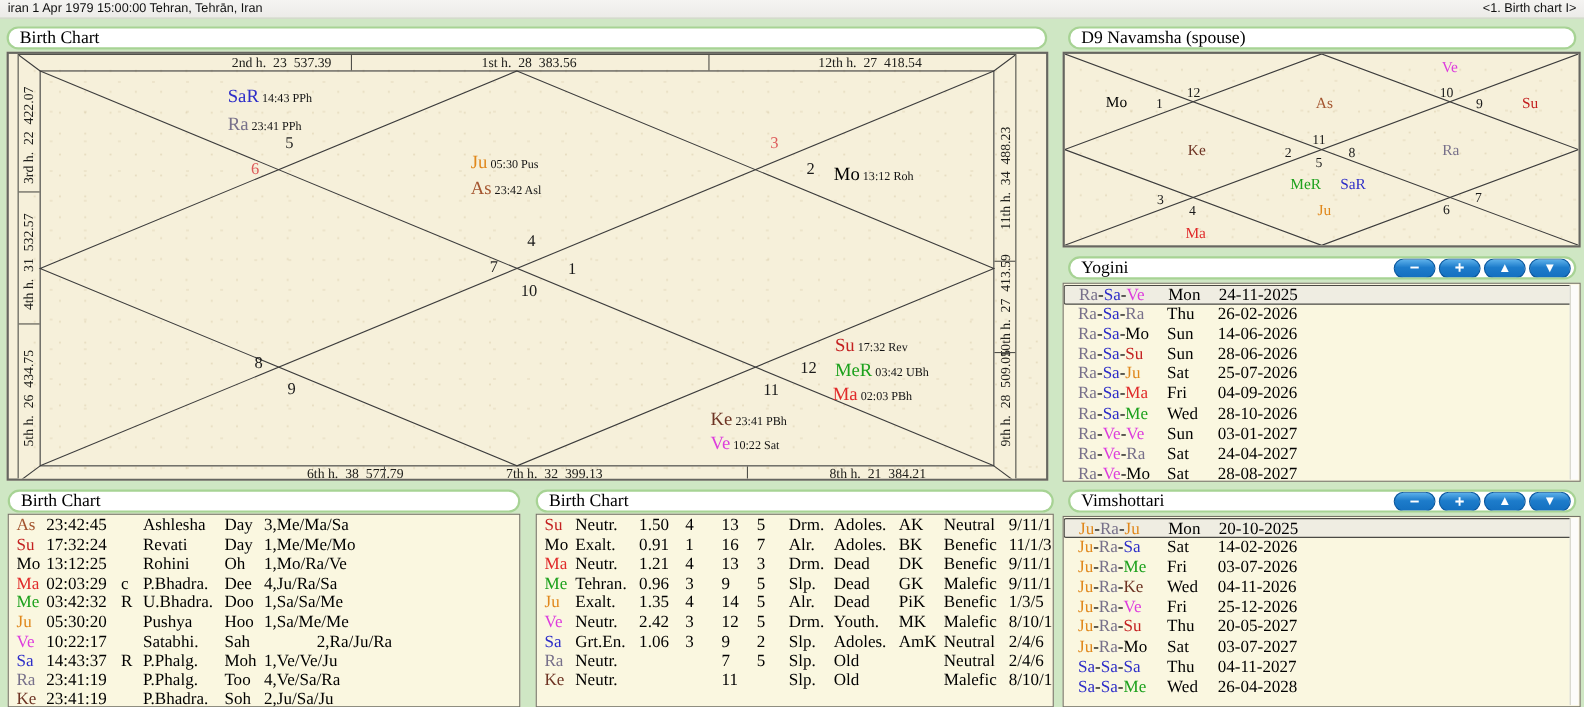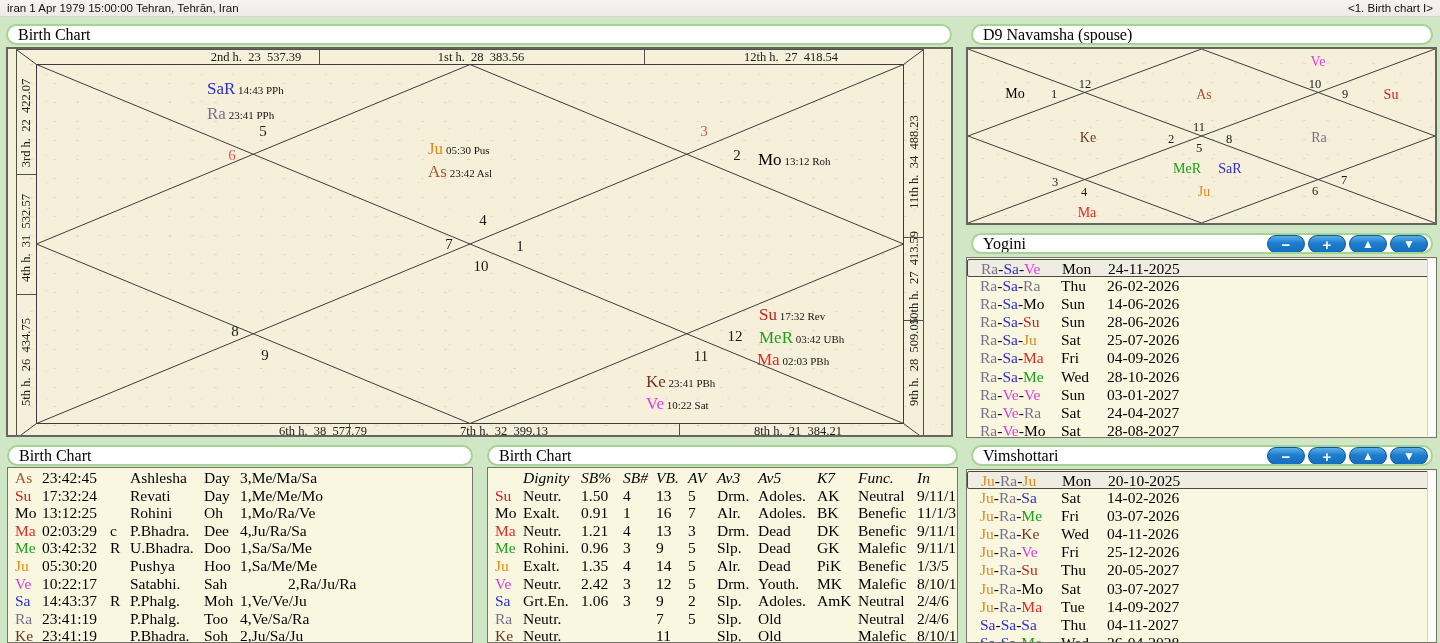--- a/index.html
+++ b/index.html
@@ -307,25 +307,20 @@
         <span class="lords"><span class="lord" style="color: rgb(224, 136, 28);">Ju</span><span class="sep">-</span><span class="lord" style="color: rgb(119, 112, 138);">Ra</span><span class="sep">-</span><span class="lord" style="color: rgb(196, 33, 33);">Su</span></span>
         <span class="day">Thu</span>
         <span class="date">20-05-2027</span>
       </div>
       <div class="drow">
         <span class="lords"><span class="lord" style="color: rgb(224, 136, 28);">Ju</span><span class="sep">-</span><span class="lord" style="color: rgb(119, 112, 138);">Ra</span><span class="sep">-</span><span class="lord" style="color: rgb(0, 0, 0);">Mo</span></span>
         <span class="day">Sat</span>
         <span class="date">03-07-2027</span>
       </div>
       <div class="drow">
-        <span class="lords"><span class="lord" style="color: rgb(224, 136, 28);">Ju</span><span class="sep">-</span><span class="lord" style="color: rgb(119, 112, 138);">Ra</span><span class="sep">-</span><span class="lord" style="color: rgb(224, 42, 42);">Ma</span></span>
-        <span class="day">Tue</span>
-        <span class="date">14-09-2027</span>
-      </div>
-      <div class="drow">
         <span class="lords"><span class="lord" style="color: rgb(45, 45, 200);">Sa</span><span class="sep">-</span><span class="lord" style="color: rgb(45, 45, 200);">Sa</span><span class="sep">-</span><span class="lord" style="color: rgb(45, 45, 200);">Sa</span></span>
         <span class="day">Thu</span>
         <span class="date">04-11-2027</span>
       </div>
       <div class="drow">
         <span class="lords"><span class="lord" style="color: rgb(45, 45, 200);">Sa</span><span class="sep">-</span><span class="lord" style="color: rgb(45, 45, 200);">Sa</span><span class="sep">-</span><span class="lord" style="color: rgb(29, 161, 29);">Me</span></span>
         <span class="day">Wed</span>
         <span class="date">26-04-2028</span>
       </div>
     </div>
@@ -418,32 +413,20 @@
         <span class="tc" style="left: 232px;">2,Ju/Sa/Ju</span>
       </div>
     </div>
 </div>
 
 <div class="pill" style="left:487px;top:445px;width:471px;">
   <span>Birth Chart</span>
 </div>
 <div class="box" style="left:487px;top:467px;width:471px;height:176px;">
   <div style="position:absolute;left:0;top:1px;width:469px;">
-      <div class="trow hdr">
-        <span class="tc" style="left: 35px;">Dignity</span>
-        <span class="tc" style="left: 93px;">SB%</span>
-        <span class="tc" style="left: 135px;">SB#</span>
-        <span class="tc" style="left: 168px;">VB.</span>
-        <span class="tc" style="left: 200px;">AV</span>
-        <span class="tc" style="left: 229px;">Av3</span>
-        <span class="tc" style="left: 270px;">Av5</span>
-        <span class="tc" style="left: 329px;">K7</span>
-        <span class="tc" style="left: 370px;">Func.</span>
-        <span class="tc" style="left: 429px;">In</span>
-      </div>
       <div class="trow">
         <span class="tc" style="left: 7px; color: rgb(196, 33, 33);">Su</span>
         <span class="tc" style="left: 35px;">Neutr.</span>
         <span class="tc" style="left: 93px;">1.50</span>
         <span class="tc" style="left: 135px;">4</span>
         <span class="tc" style="left: 168px;">13</span>
         <span class="tc" style="left: 200px;">5</span>
         <span class="tc" style="left: 229px;">Drm.</span>
         <span class="tc" style="left: 270px;">Adoles.</span>
         <span class="tc" style="left: 329px;">AK</span>
@@ -471,21 +454,21 @@
         <span class="tc" style="left: 168px;">13</span>
         <span class="tc" style="left: 200px;">3</span>
         <span class="tc" style="left: 229px;">Drm.</span>
         <span class="tc" style="left: 270px;">Dead</span>
         <span class="tc" style="left: 329px;">DK</span>
         <span class="tc" style="left: 370px;">Benefic</span>
         <span class="tc" style="left: 429px;">9/11/1</span>
       </div>
       <div class="trow">
         <span class="tc" style="left: 7px; color: rgb(29, 161, 29);">Me</span>
-        <span class="tc" style="left: 35px;">Rohini.</span>
+        <span class="tc" style="left: 35px;">Tehran.</span>
         <span class="tc" style="left: 93px;">0.96</span>
         <span class="tc" style="left: 135px;">3</span>
         <span class="tc" style="left: 168px;">9</span>
         <span class="tc" style="left: 200px;">5</span>
         <span class="tc" style="left: 229px;">Slp.</span>
         <span class="tc" style="left: 270px;">Dead</span>
         <span class="tc" style="left: 329px;">GK</span>
         <span class="tc" style="left: 370px;">Malefic</span>
         <span class="tc" style="left: 429px;">9/11/1</span>
       </div>

